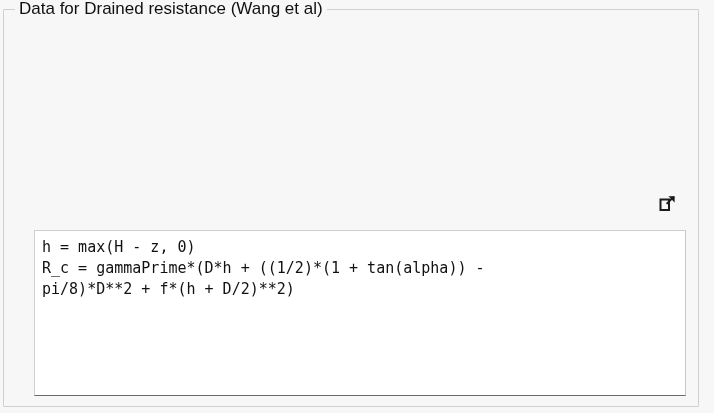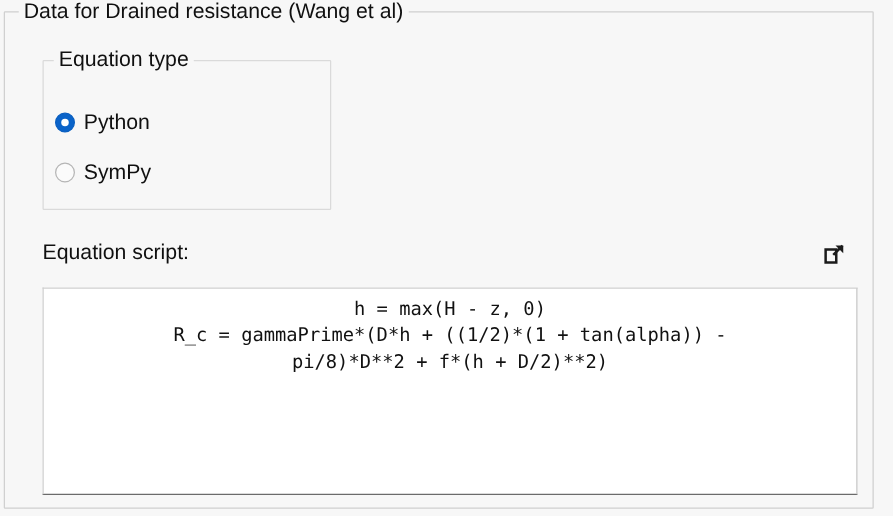--- a/index.html
+++ b/index.html
@@ -19,21 +19,20 @@
   .outer-group {
     position: absolute;
     left: 3px;
     top: 9px;
     width: 696px;
     height: 398px;
     border: 1px solid #d0d0d0;
     border-radius: 1px;
     box-sizing: border-box;
     background: transparent;
-    text-align: center;
   }
   .outer-group-title {
     position: absolute;
     left: 11px;
     top: -11px;
     padding: 0 4px;
     background: #f7f7f7;
     font-size: 17px;
     line-height: 20px;
     color: #101010;
@@ -161,35 +160,21 @@
     tab-size: 4;
   }
 </style>
 </head>
 <body>
 
 <div class="outer-group">
 
   <div class="outer-group-title">Data for Drained resistance (Wang et al)</div>
 
-  <div class="inner-group">
-    <div class="inner-group-title">Equation type</div>
 
-    <div class="radio-row r0">
-      <span class="radio-mark on"></span>
-      <span class="radio-label">Python</span>
-    </div>
-
-    <div class="radio-row r1">
-      <span class="radio-mark off"></span>
-      <span class="radio-label">SymPy</span>
-    </div>
-  </div>
-
-  <div class="script-label">Equation script:</div>
 
   <div class="popout-button">
     <span>
       <svg width="19" height="19" viewBox="0 0 19 19" aria-hidden="true">
         <path d="M2.5 5.5 H11 V16 H2.5 Z" fill="none" stroke="#1b1b1b" stroke-width="2"></path>
         <path d="M8.6 9.9 L16 2.6" fill="none" stroke="#1b1b1b" stroke-width="2"></path>
         <path d="M10.4 2.3 H16.6 V8.5 Z" fill="#1b1b1b"></path>
       </svg>
     </span>
   </div>

